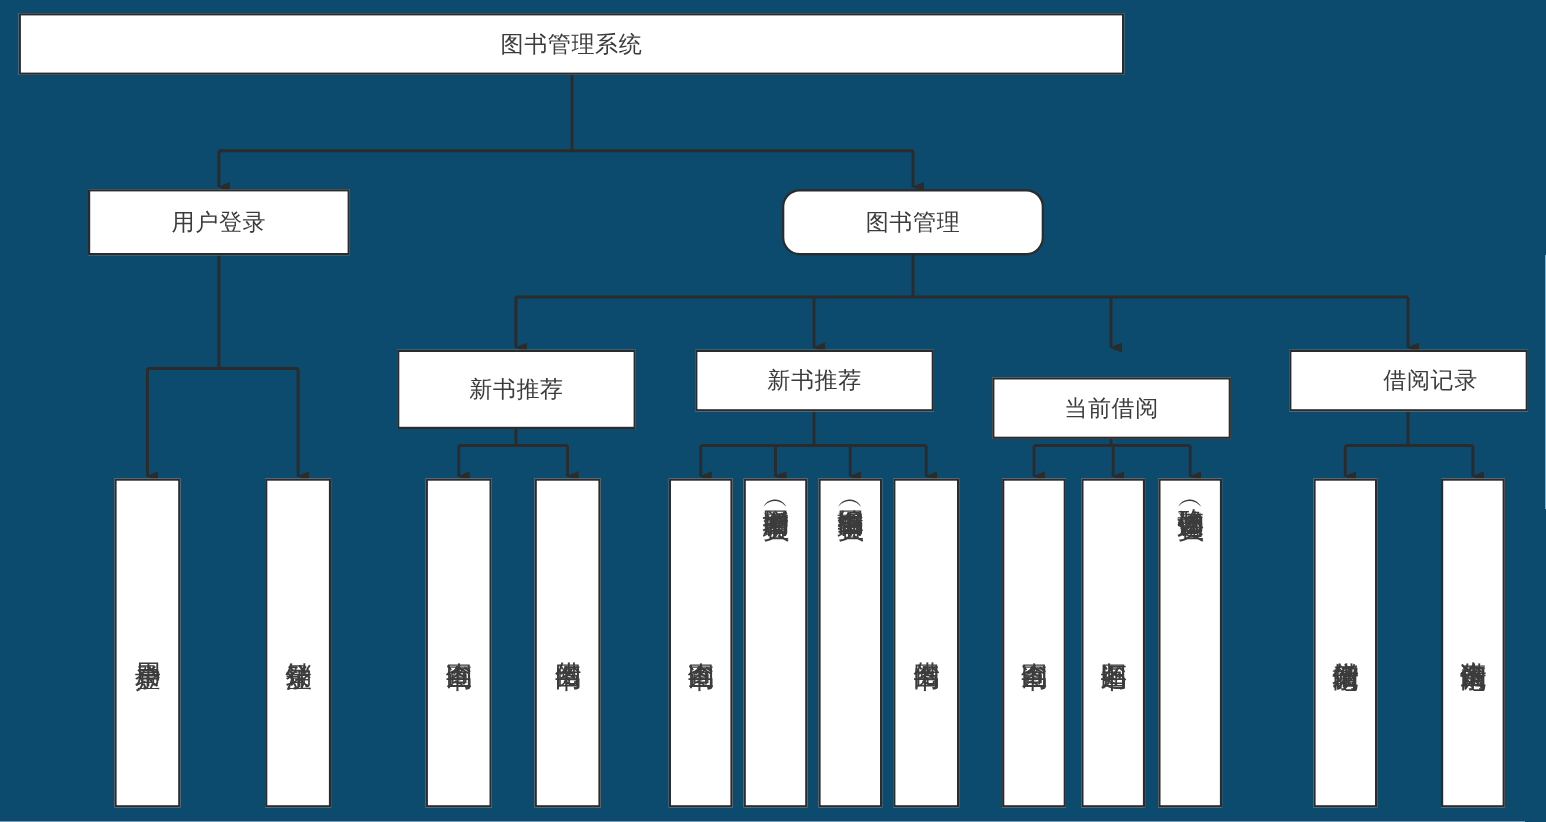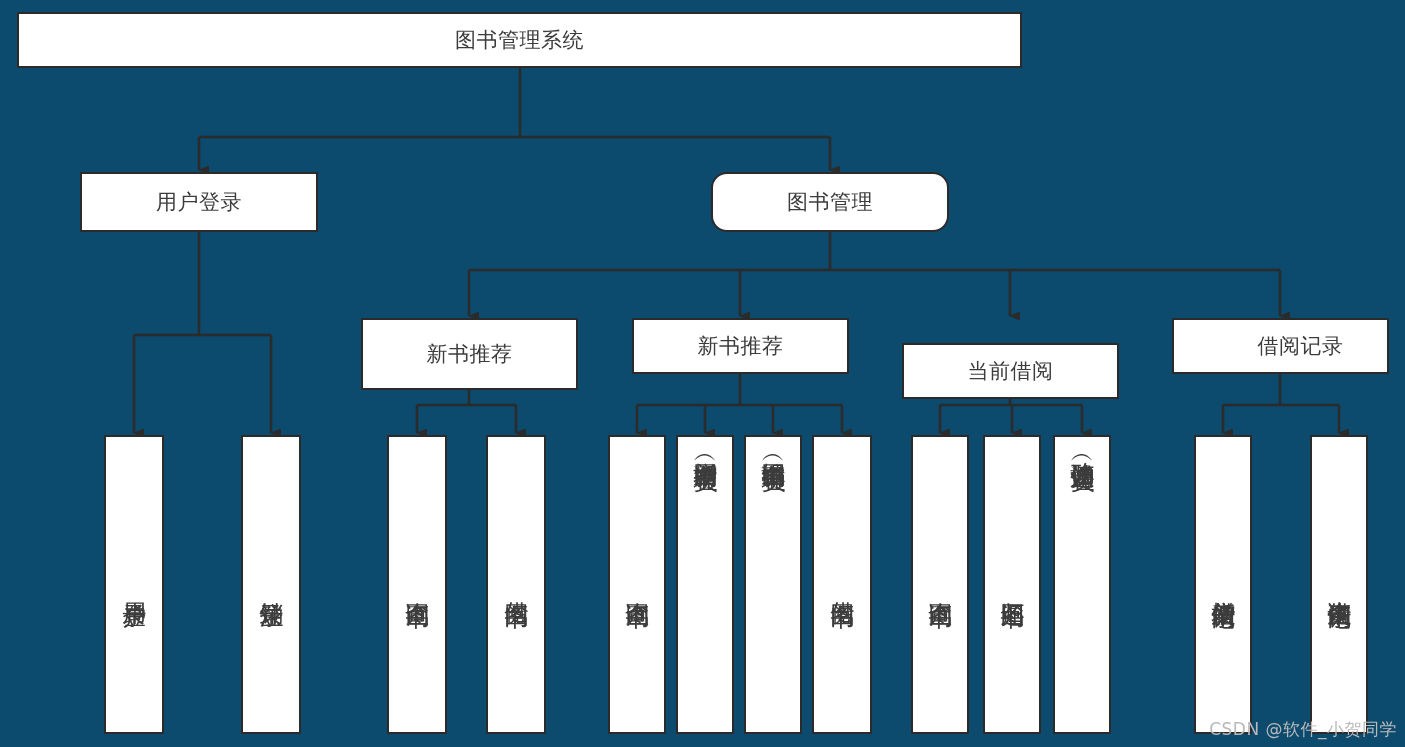--- a/index.html
+++ b/index.html
@@ -176,14 +176,13 @@
         <span class="node-label-v">确认归还（管理员）</span>
       </div>
       <div class="node-box vertical centered" style="left: 1194px; top: 435px; width: 58px; height: 299px;">
         <span class="node-label-v">新增借阅记录</span>
       </div>
       <div class="node-box vertical centered" style="left: 1310px; top: 435px; width: 58px; height: 299px;">
         <span class="node-label-v">查询借阅记录</span>
       </div>
     </div>
 
-  <div class="watermark">CSDN @软件_小贺同学</div>
 </div>
 
 </body></html>

